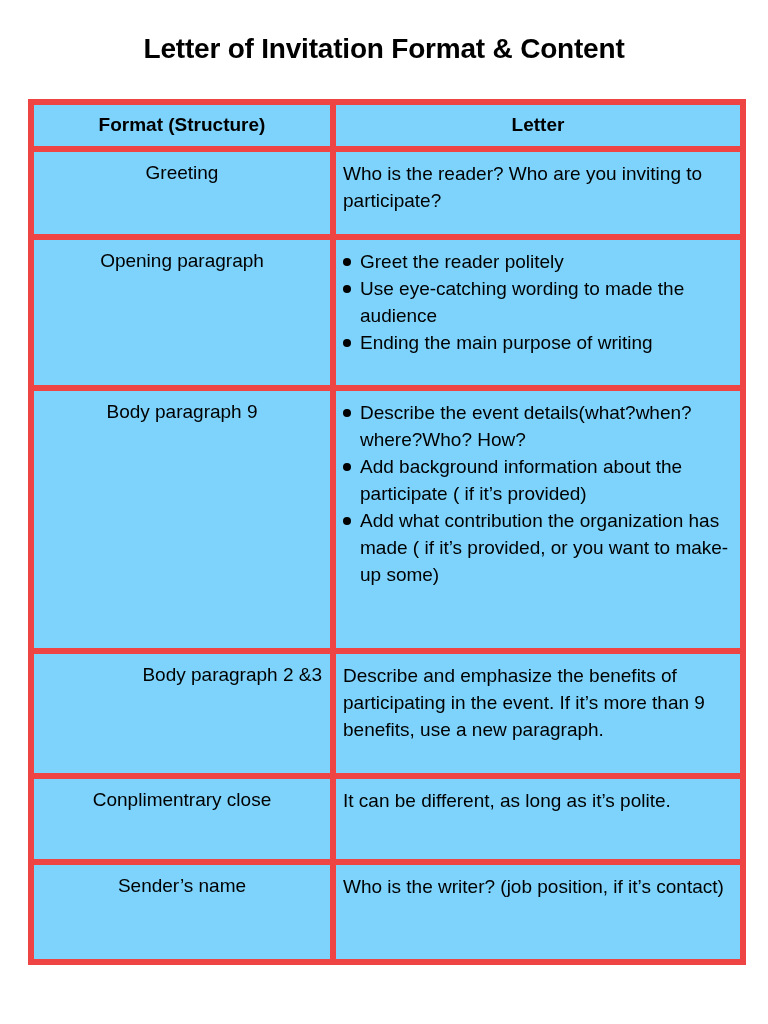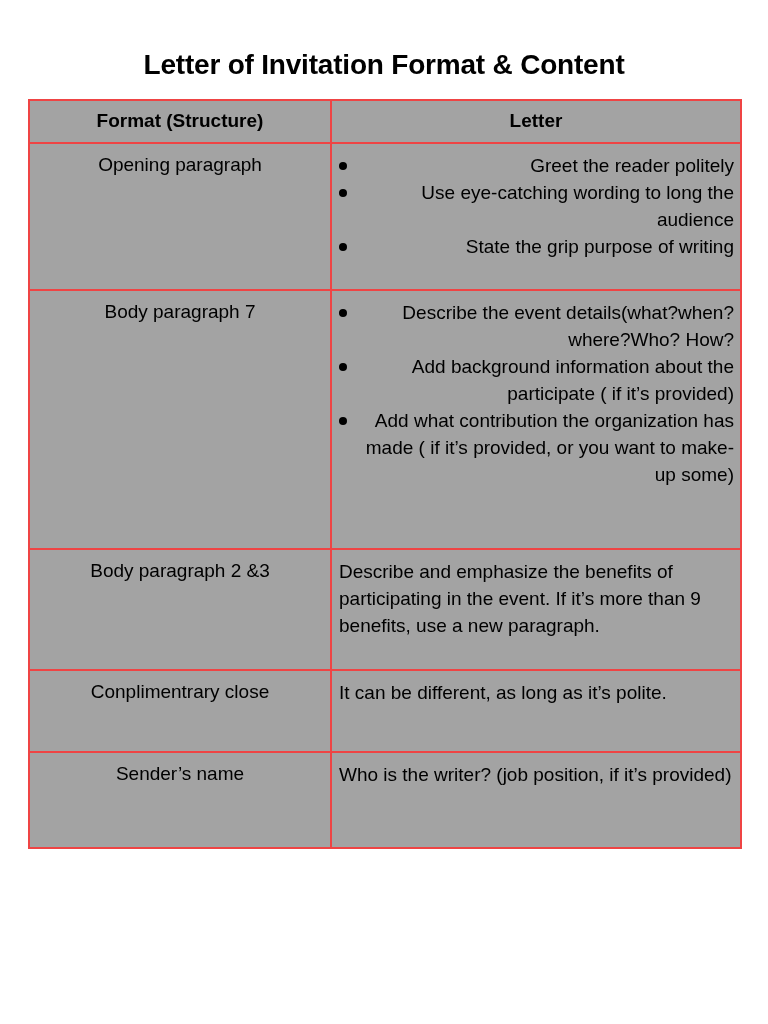--- a/index.html
+++ b/index.html
@@ -16,21 +16,21 @@
   }
   .page {
     position: relative;
     width: 768px;
     height: 1024px;
     background: #ffffff;
     box-sizing: border-box;
   }
   .doc-title {
     position: absolute;
-    top: 48px;
+    top: 32px;
     left: 0;
     width: 768px;
     text-align: center;
     font-size: 28px;
     font-weight: bold;
     letter-spacing: -0.2px;
     line-height: 34px;
     color: #000000;
   }
   .table-wrap {
@@ -43,23 +43,23 @@
     border-collapse: collapse;
     width: 712px;
     table-layout: fixed;
     background: #ffffff;
   }
   table.fmt-table col.c-format { width: 302px; }
   table.fmt-table col.c-content { width: 410px; }
 
   table.fmt-table th,
   table.fmt-table td {
-    border: 2px solid #ef4444;
+    border: 6px solid #ef4444;
     vertical-align: top;
-    background: #a3a3a3;
+    background: #7dd3fc;
   }
   th.hdr {
     text-align: center;
     font-size: 19px;
     font-weight: bold;
     padding: 9px 6px 10px 6px;
     line-height: 22px;
     height: 18px;
   }
   td.format-cell {
@@ -83,21 +83,20 @@
   ul.bullets {
     margin: 0;
     padding: 0;
     list-style: none;
   }
   ul.bullets li {
     position: relative;
     padding-left: 17px;
     margin: 0 0 0 0;
     line-height: 27px;
-    text-align: right;
   }
   ul.bullets li .bullet-dot {
     position: absolute;
     left: 0;
     top: 10px;
     width: 8px;
     height: 8px;
     background: #000000;
     border-radius: 50%;
     display: block;
@@ -117,54 +116,60 @@
         <col class="c-content">
       </colgroup>
       <thead>
         <tr>
           <th class="hdr">Format (Structure)</th>
           <th class="hdr">Letter</th>
         </tr>
       </thead>
       <tbody id="table-body">
           <tr>
+            <td class="format-cell" style="height: 64px;">Greeting</td>
+            <td class="content-cell">
+              <div class="para">Who is the reader? Who are you inviting to participate?</div>
+            </td>
+          </tr>
+          <tr>
             <td class="format-cell" style="height: 127px; text-align: center;">Opening paragraph</td>
             <td class="content-cell">
               <ul class="bullets">
                 <li><span class="bullet-dot"></span><span>Greet the reader politely</span></li>
-                <li><span class="bullet-dot"></span><span>Use eye-catching wording to long the audience</span></li>
-                <li><span class="bullet-dot"></span><span>State the grip purpose of writing</span></li>
+                <li><span class="bullet-dot"></span><span>Use eye-catching wording to made the audience</span></li>
+                <li><span class="bullet-dot"></span><span>Ending the main purpose of writing</span></li>
               </ul>
             </td>
           </tr>
           <tr>
-            <td class="format-cell" style="height: 239px;">Body paragraph 7</td>
+            <td class="format-cell" style="height: 239px;">Body paragraph 9</td>
             <td class="content-cell">
               <ul class="bullets">
                 <li><span class="bullet-dot"></span><span>Describe the event details(what?when?where?Who? How?</span></li>
                 <li><span class="bullet-dot"></span><span>Add background information about the participate ( if it’s provided)</span></li>
                 <li><span class="bullet-dot"></span><span>Add what contribution the organization has made ( if it’s provided, or you want to make-up some)</span></li>
               </ul>
             </td>
           </tr>
           <tr>
-            <td class="format-cell" style="height: 101px;">Body paragraph 2 &amp;3</td>
+            <td class="format-cell" style="height: 101px; text-align: right;">Body paragraph 2 &amp;3</td>
             <td class="content-cell">
               <div class="para">Describe and emphasize the benefits of participating in the event. If it’s more than 9 benefits, use a new paragraph.</div>
             </td>
           </tr>
           <tr>
             <td class="format-cell" style="height: 62px;">Conplimentrary close</td>
             <td class="content-cell">
               <div class="para">It can be different, as long as it’s polite.</div>
             </td>
           </tr>
           <tr>
             <td class="format-cell" style="height: 76px;">Sender’s name</td>
             <td class="content-cell">
-              <div class="para">Who is the writer? (job position, if it’s provided)</div>
+              <div class="para">Who is the writer? (job position, if it’s contact)</div>
             </td>
           </tr>
         </tbody>
     </table>
   </div>
 
 </div>
 
 </body></html>

